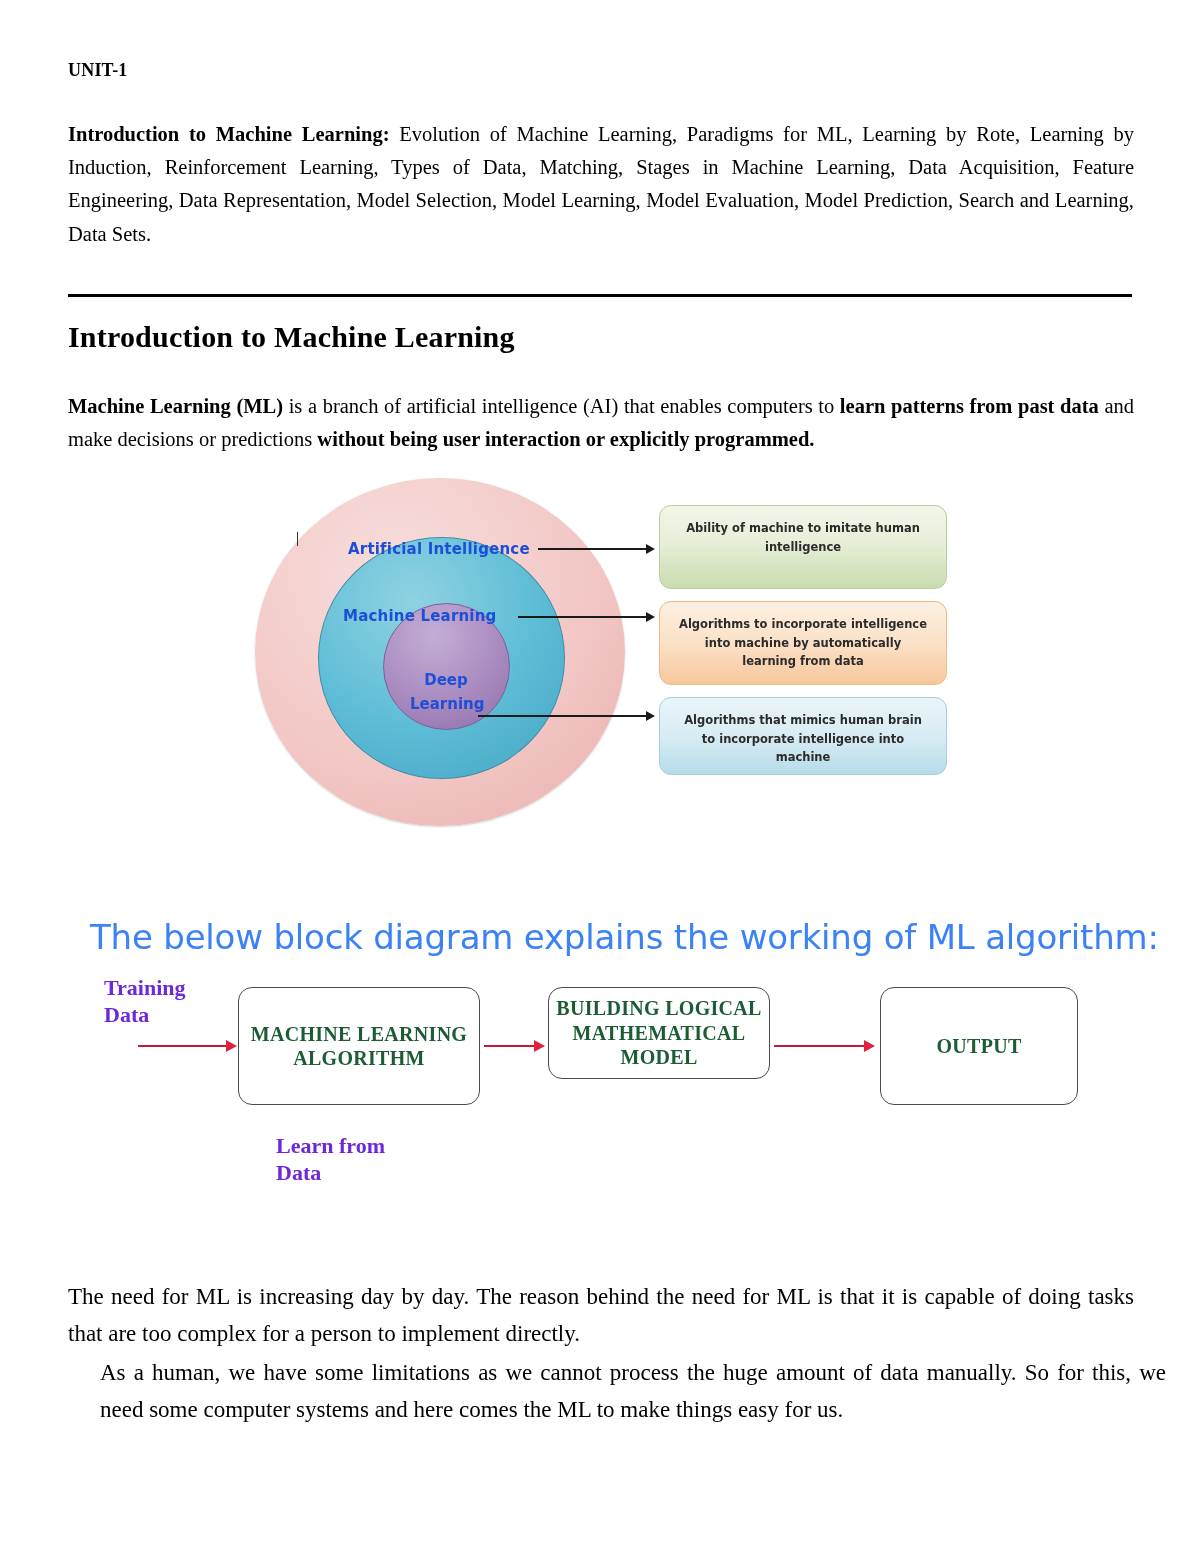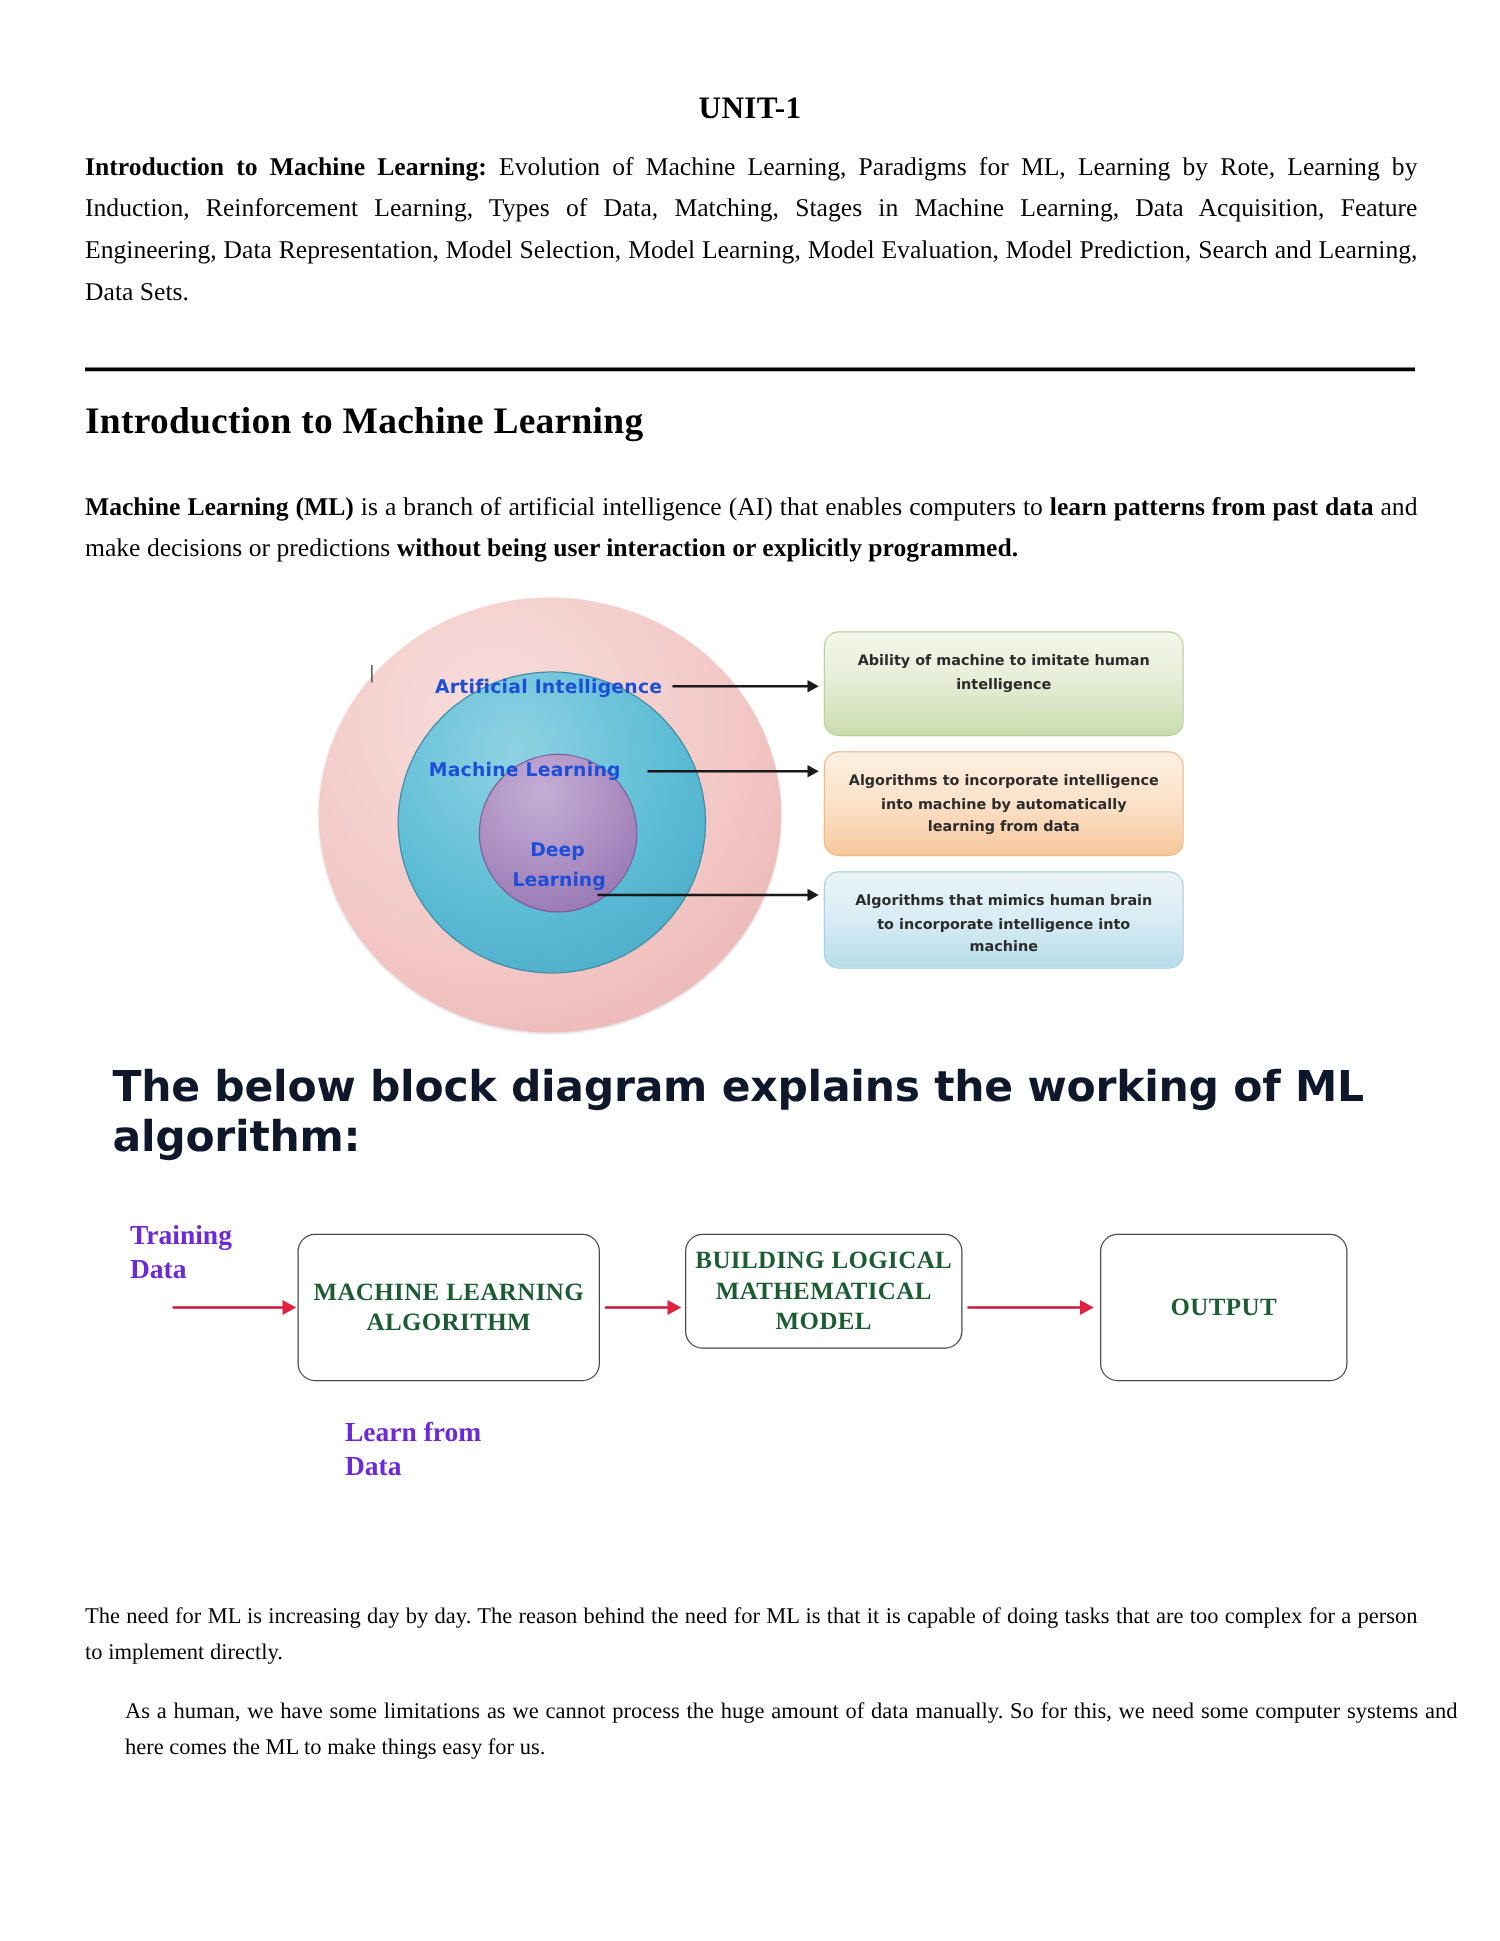--- a/index.html
+++ b/index.html
@@ -21,24 +21,23 @@
     left: 0; top: 0;
     width: 1200px;
     height: 1553px;
     background: #fff;
   }
 
   
   .unit-title {
     position: absolute;
     left: 68px;
-    top: 73px;
+    top: 60px;
     width: 1064px;
-    text-align: center;
-    font-size: 25px;
+    font-size: 18px;
     font-weight: bold;
     letter-spacing: .2px;
   }
 
   .syllabus {
     position: absolute;
     left: 68px;
     top: 118px;
     width: 1066px;
     font-size: 20.5px;
@@ -81,21 +80,21 @@
     left: 68px;
     top: 1230px;
     font-size: 20.5px;
     font-weight: bold;
   }
 
   .body-para {
     position: absolute;
     left: 68px;
     width: 1066px;
-    font-size: 18px;
+    font-size: 23px;
     line-height: 1.62;
     text-align: justify;
   }
   .body-para.p1 { top: 1278px; }
   .body-para.p2 { top: 1354px; margin-left: 32px; }
 
   
   .fig-venn {
     position: absolute;
     left: 240px;
@@ -214,25 +213,25 @@
     top: 227px;
     height: 78px;
     background: linear-gradient(180deg, #eaf4f8 0%, #d8ecf4 50%, #b7dcea 100%);
     border: 1px solid #a6cfe0;
   }
 
   
   .block-heading {
     position: absolute;
     left: 90px;
-    top: 850px;
+    top: 917px;
     font-family: "DejaVu Sans", "Liberation Sans", sans-serif;
     font-size: 34px;
-    font-weight: bold;
-    color: #0f172a;
+    font-weight: normal;
+    color: #3b82f6;
     letter-spacing: -0.2px;
   }
 
   
   .fig-blocks {
     position: absolute;
     left: 90px;
     top: 965px;
     width: 1010px;
     height: 235px;

